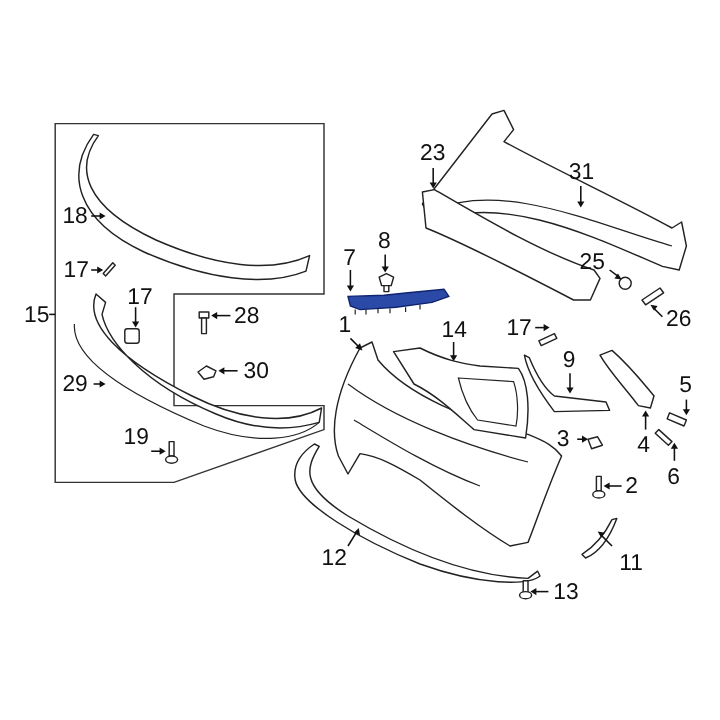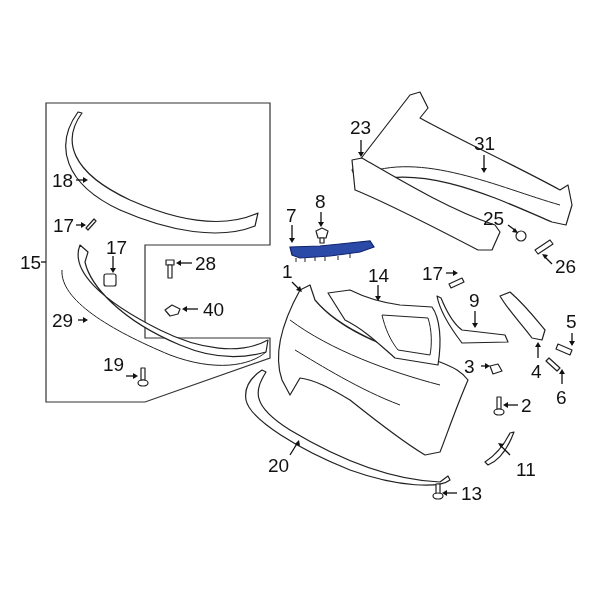--- a/index.html
+++ b/index.html
@@ -159,27 +159,27 @@
 <span class="callout" style="left:521px;top:396px">2</span>
 <span class="callout" style="left:464px;top:357px">3</span>
 <span class="callout" style="left:531px;top:362px">4</span>
 <span class="callout" style="left:566px;top:312px">5</span>
 <span class="callout" style="left:556px;top:388px">6</span>
 <span class="callout" style="left:286px;top:206px">7</span>
 <span class="callout" style="left:315px;top:192px">8</span>
 <span class="callout" style="left:469px;top:291px">9</span>
 <span class="callout" style="left:422px;top:264px">17</span>
 <span class="callout" style="left:516px;top:460px">11</span>
-<span class="callout" style="left:268px;top:456px">20</span>
+<span class="callout" style="left:268px;top:456px">12</span>
 <span class="callout" style="left:461px;top:484px">13</span>
 <span class="callout" style="left:368px;top:266px">14</span>
 <span class="callout" style="left:20px;top:253px">15</span>
 <span class="callout" style="left:106px;top:238px">17</span>
 <span class="callout" style="left:53px;top:216px">17</span>
 <span class="callout" style="left:52px;top:171px">18</span>
 <span class="callout" style="left:103px;top:355px">19</span>
-<span class="callout" style="left:203px;top:300px">40</span>
+<span class="callout" style="left:203px;top:300px">30</span>
 <span class="callout" style="left:195px;top:254px">28</span>
 <span class="callout" style="left:52px;top:311px">29</span>
 <span class="callout" style="left:350px;top:118px">23</span>
 <span class="callout" style="left:474px;top:134px">31</span>
 <span class="callout" style="left:483px;top:209px">25</span>
 <span class="callout" style="left:555px;top:257px">26</span>
 
 </body></html>

